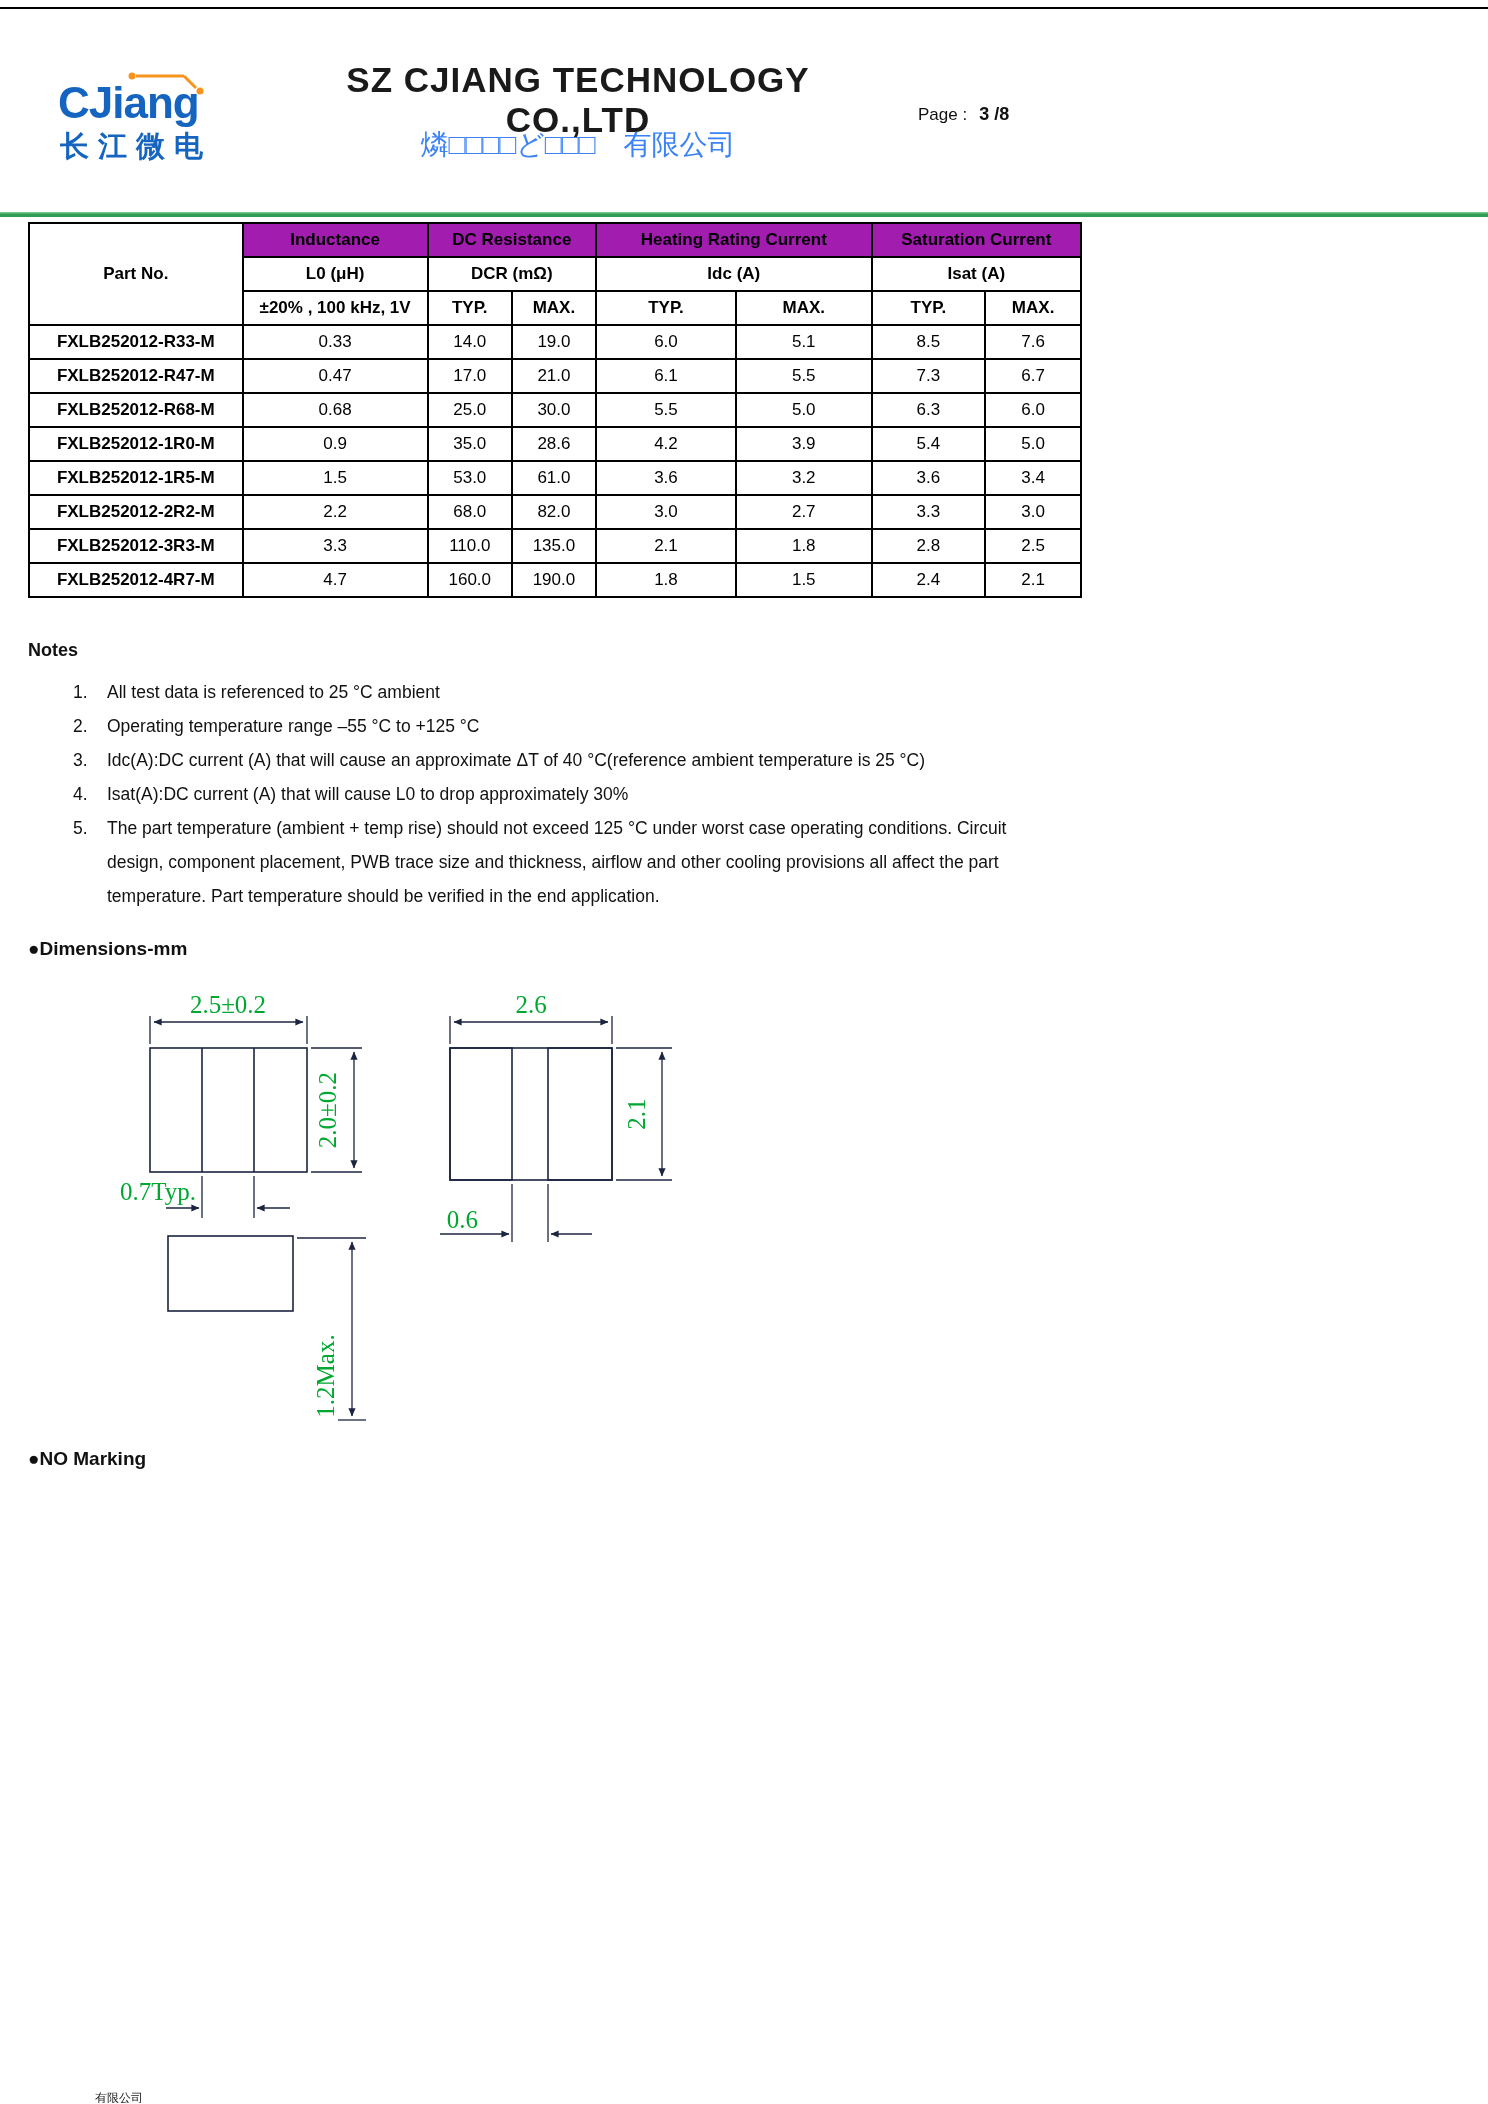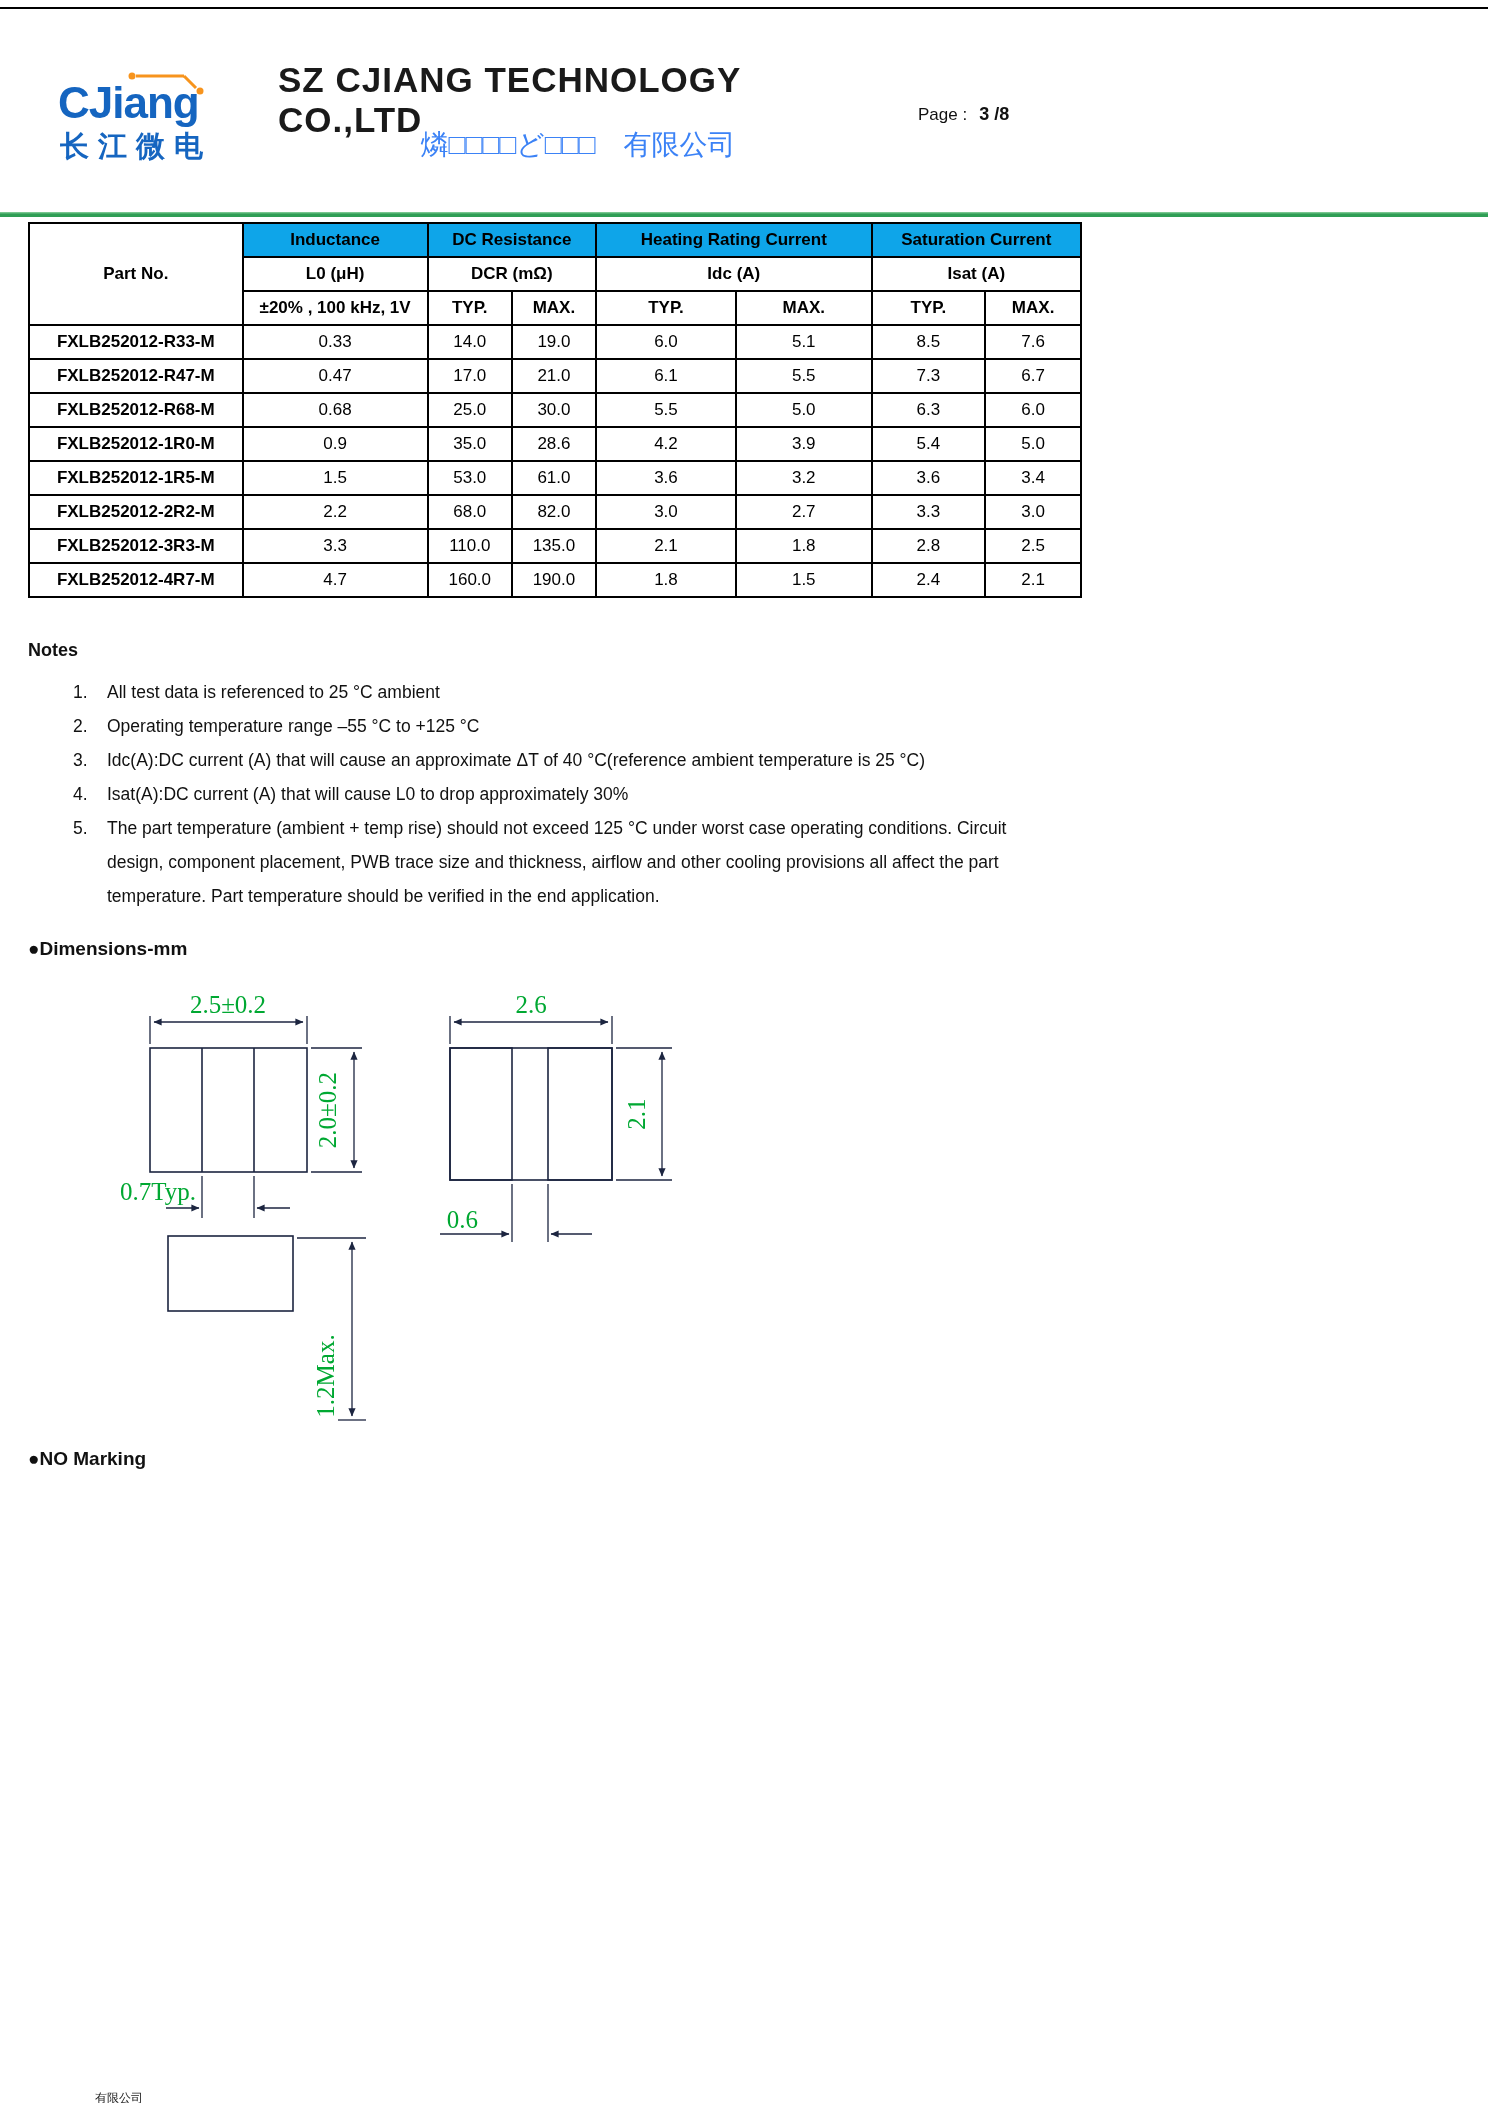--- a/index.html
+++ b/index.html
@@ -3,36 +3,36 @@
 <meta charset="utf-8">
 <title>Datasheet Page</title>
 <style>
   html,body{margin:0;padding:0;background:#fff;}
   .page{position:relative;width:1488px;height:2104px;background:#ffffff;
         font-family:"Liberation Sans",sans-serif;color:#111;overflow:hidden;}
   .topline{position:absolute;left:0;top:7px;width:100%;height:2px;background:#000;}
 
   
   .logo{position:absolute;left:56px;top:66px;width:210px;height:96px;}
-  .title{position:absolute;left:278px;top:60px;width:600px;
+  .title{position:absolute;left:278px;top:60px;width:600px;text-align:center;
          font-size:35px;font-weight:600;letter-spacing:1px;color:#1a1a1a;}
   .subtitle{position:absolute;left:278px;top:126px;width:600px;text-align:center;
             font-size:28px;color:#3b82f6;}
   .pagenum{position:absolute;left:918px;top:104px;font-size:17px;color:#111;}
   .pagenum b{margin-left:12px;font-size:18px;margin-top:44px;}
   .divider{position:absolute;left:0;top:212px;width:100%;height:5px;
            background:linear-gradient(180deg,#8ed2a0 0%,#2f9e55 45%,#2f9e55 100%);}
 
   
   .spec-table{position:absolute;left:28px;top:222px;width:1054px;border-collapse:collapse;
               table-layout:fixed;font-size:17px;color:#000;}
   .spec-table th,.spec-table td{border:2px solid #000;height:32px;text-align:center;
               vertical-align:middle;padding:0 3px;overflow:hidden;}
   .spec-table th{font-weight:bold;}
-  .spec-table .grp{background:#0ea5e9;}
+  .spec-table .grp{background:#a21caf;}
   .spec-table td.part{font-weight:bold;}
 
   
   .notes{position:absolute;left:28px;top:640px;width:1030px;}
   .notes h3{font-size:18px;font-weight:bold;margin:0 0 14px 0;}
   .note{display:flex;margin-left:45px;line-height:34px;font-size:17.5px;}
   .note .nnum{width:34px;flex:none;}
   .note .ntext{flex:1;}
 
   

